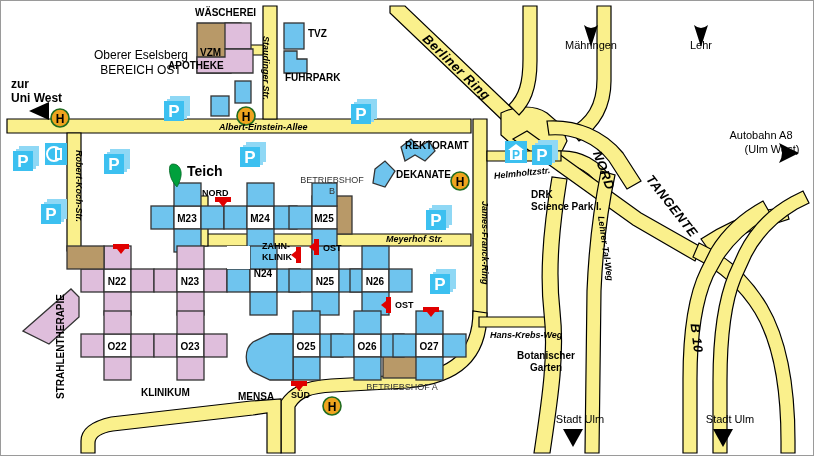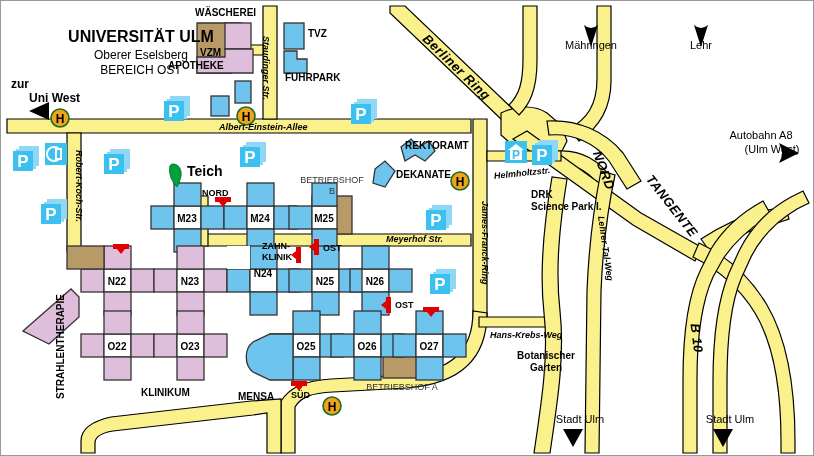--- a/index.html
+++ b/index.html
@@ -306,26 +306,25 @@
     <path d="M48,101 L28,110 L48,119 Z"></path>
     <path d="M583,24 L590,46 L597,24 Q590,30 583,24 Z"></path>
     <path d="M693,24 L700,46 L707,24 Q700,30 693,24 Z"></path>
     <path d="M778,142 L798,152 L778,162 Q784,152 778,142 Z"></path>
     <path d="M562,428 L582,428 L572,446 Z"></path>
     <path d="M712,428 L732,428 L722,446 Z"></path>
   </g>
 
 </svg>
 
-<div class="lbl bold ctr" style="left:140px;top:27px;font-size:16px;">UNIVERSITÄT ULM</div>
 <div class="lbl ctr" style="left:140px;top:47px;font-size:12px;">Oberer Eselsberg</div>
 <div class="lbl ctr" style="left:140px;top:62px;font-size:12px;">BEREICH OST</div>
 
 <div class="lbl bold" style="left:10px;top:76px;font-size:12px;">zur</div>
-<div class="lbl bold" style="left:10px;top:90px;font-size:12px;margin-left:18px;">Uni West</div>
+<div class="lbl bold" style="left:10px;top:90px;font-size:12px;">Uni West</div>
 
 <div class="lbl bold" style="left:194px;top:6px;font-size:10px;">WÄSCHEREI</div>
 <div class="lbl bold" style="left:199px;top:46px;font-size:10px;">VZM</div>
 <div class="lbl bold" style="left:167px;top:59px;font-size:10px;">APOTHEKE</div>
 <div class="lbl bold" style="left:307px;top:27px;font-size:10px;">TVZ</div>
 <div class="lbl bold" style="left:284px;top:71px;font-size:10px;">FUHRPARK</div>
 <div class="lbl bold" style="left:404px;top:139px;font-size:10px;">REKTORAMT</div>
 <div class="lbl bold" style="left:395px;top:168px;font-size:10px;">DEKANATE</div>
 <div class="lbl ctr" style="left:331px;top:174px;font-size:9px;color:#333;">BETRIEBSHOF</div>
 <div class="lbl ctr" style="left:331px;top:185px;font-size:9px;color:#333;">B</div>

